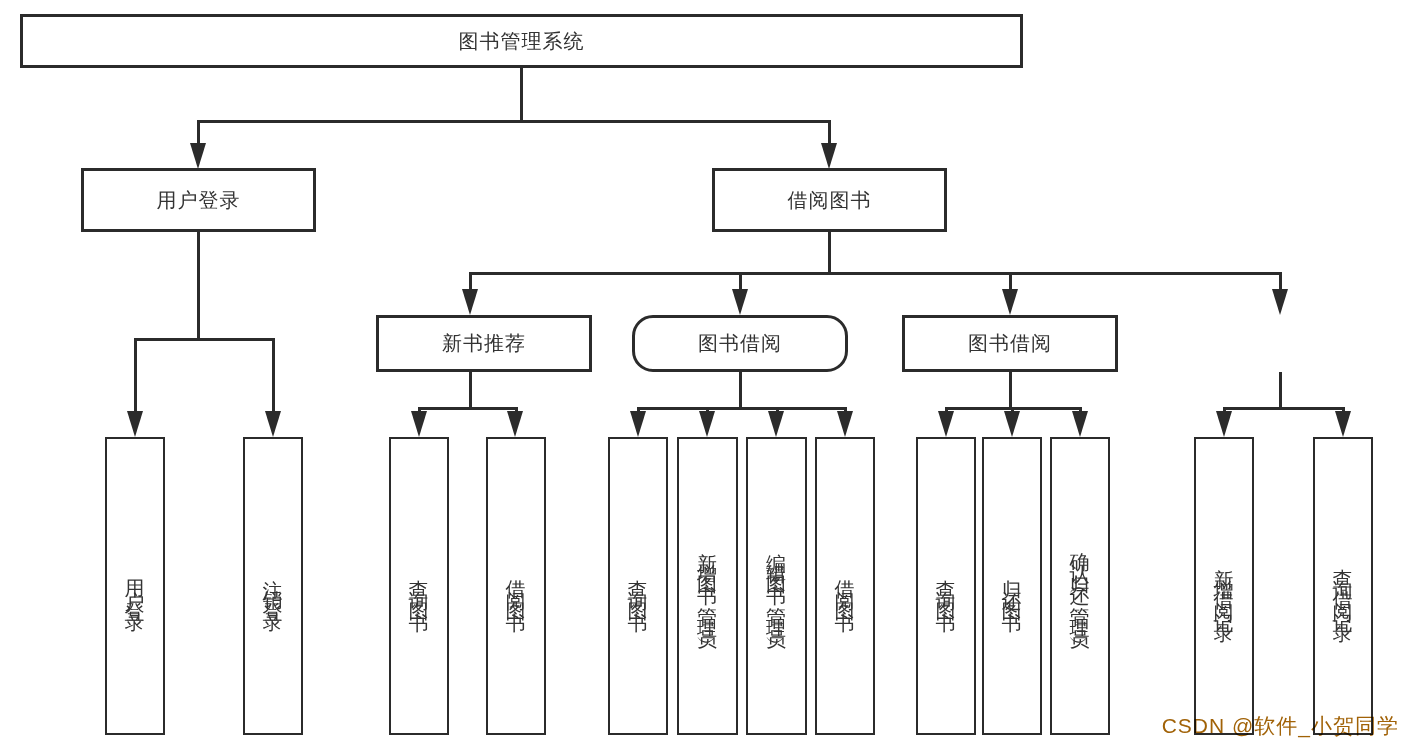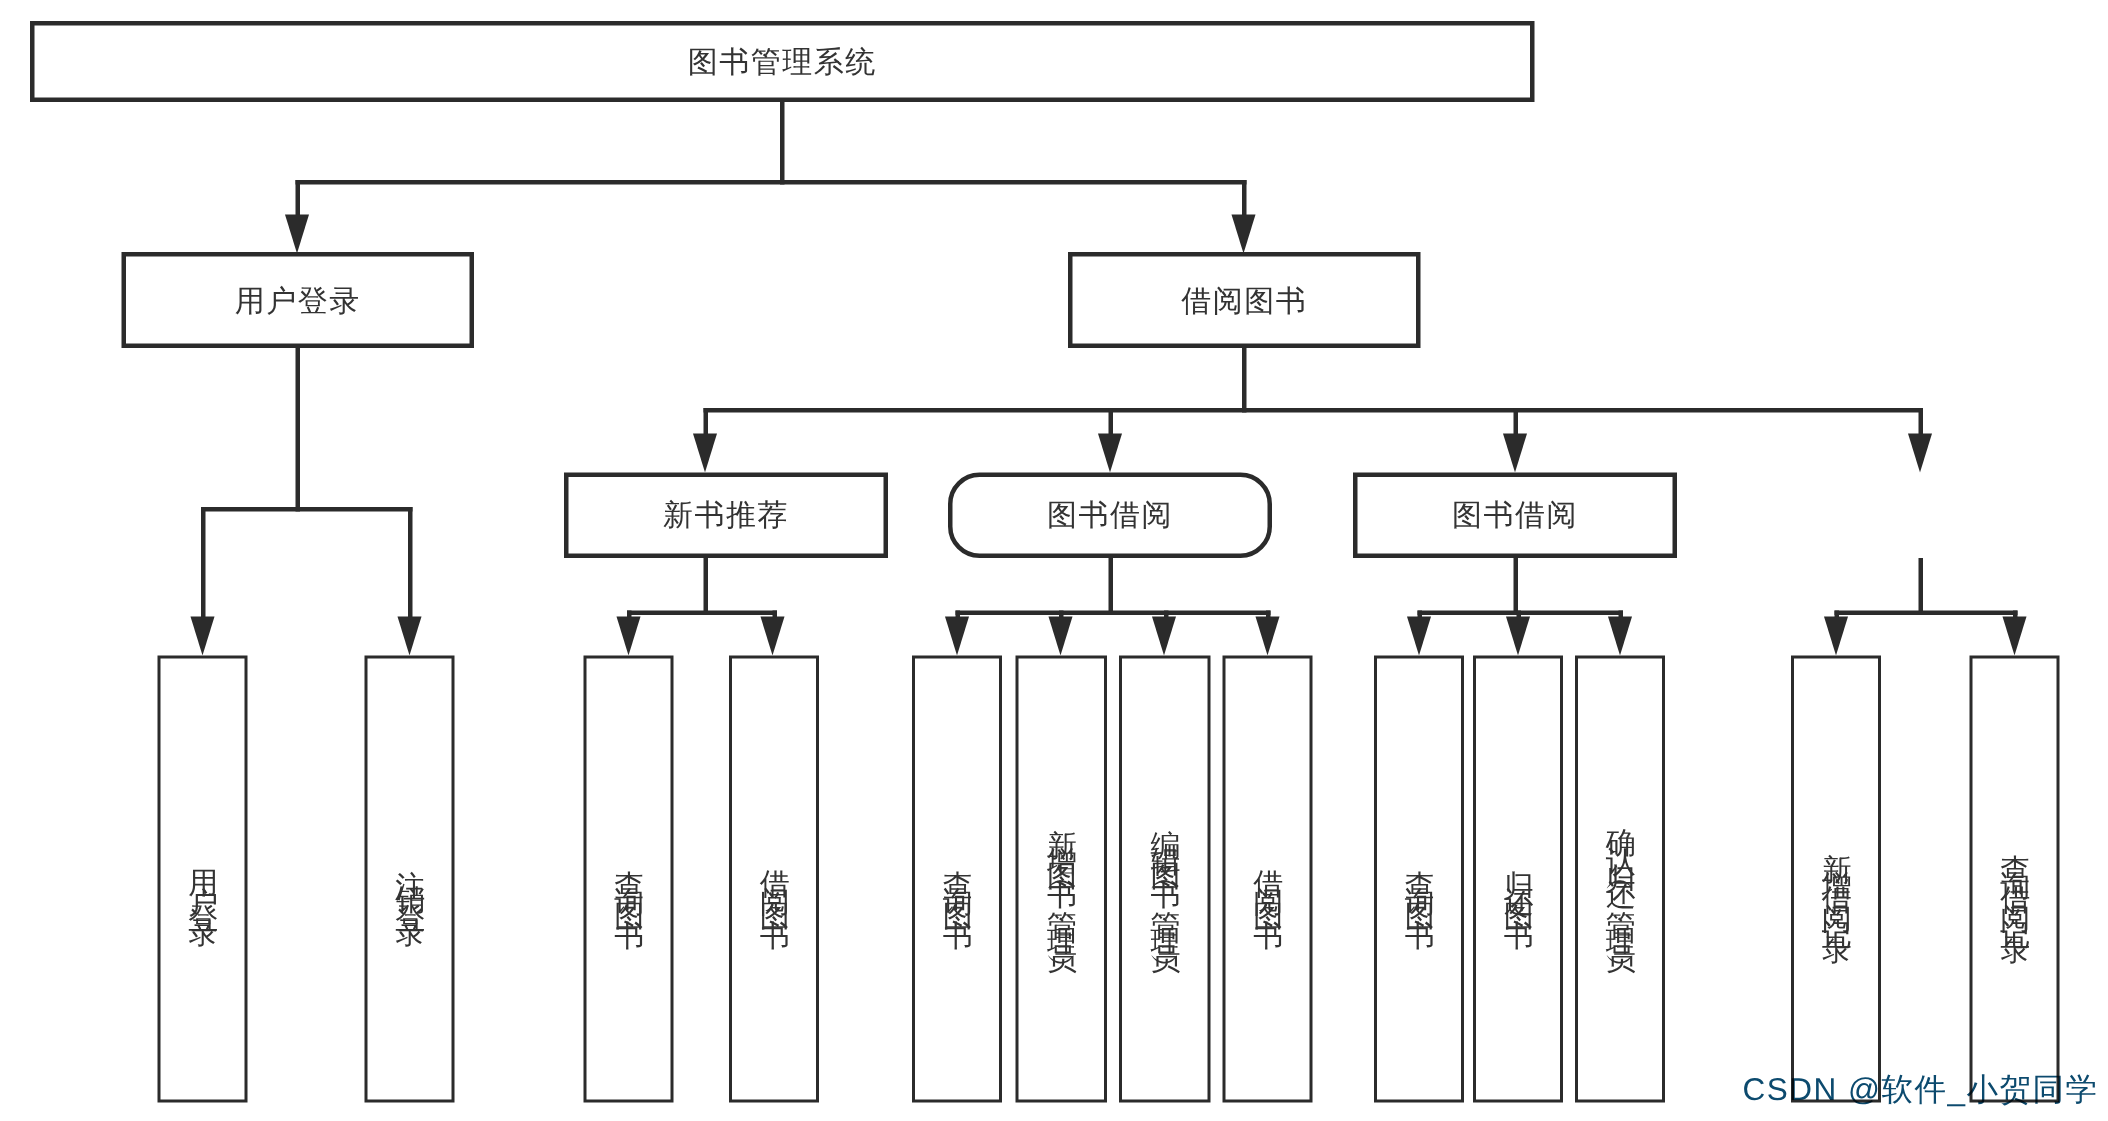--- a/index.html
+++ b/index.html
@@ -19,21 +19,21 @@
   }
   .vl{position:absolute;width:3px;background:#2b2b2b;}
   .hl{position:absolute;height:3px;background:#2b2b2b;}
   .arrow{
     position:absolute;width:0;height:0;
     border-left:8px solid transparent;border-right:8px solid transparent;
     border-top:26px solid #2b2b2b;
   }
   .watermark{
     position:absolute;right:6px;top:712px;font-size:21px;letter-spacing:1px;
-    color:#0c4a6e;white-space:nowrap;z-index:5;mix-blend-mode:multiply;
+    color:#a16207;white-space:nowrap;z-index:5;mix-blend-mode:multiply;
   }
 </style>
 </head>
 <body>
 
 <div class="canvas">
 
   <div class="node" style="left:20px;top:14px;width:1003px;height:54px;">
     <span class="hlabel">图书管理系统</span>
   </div>

